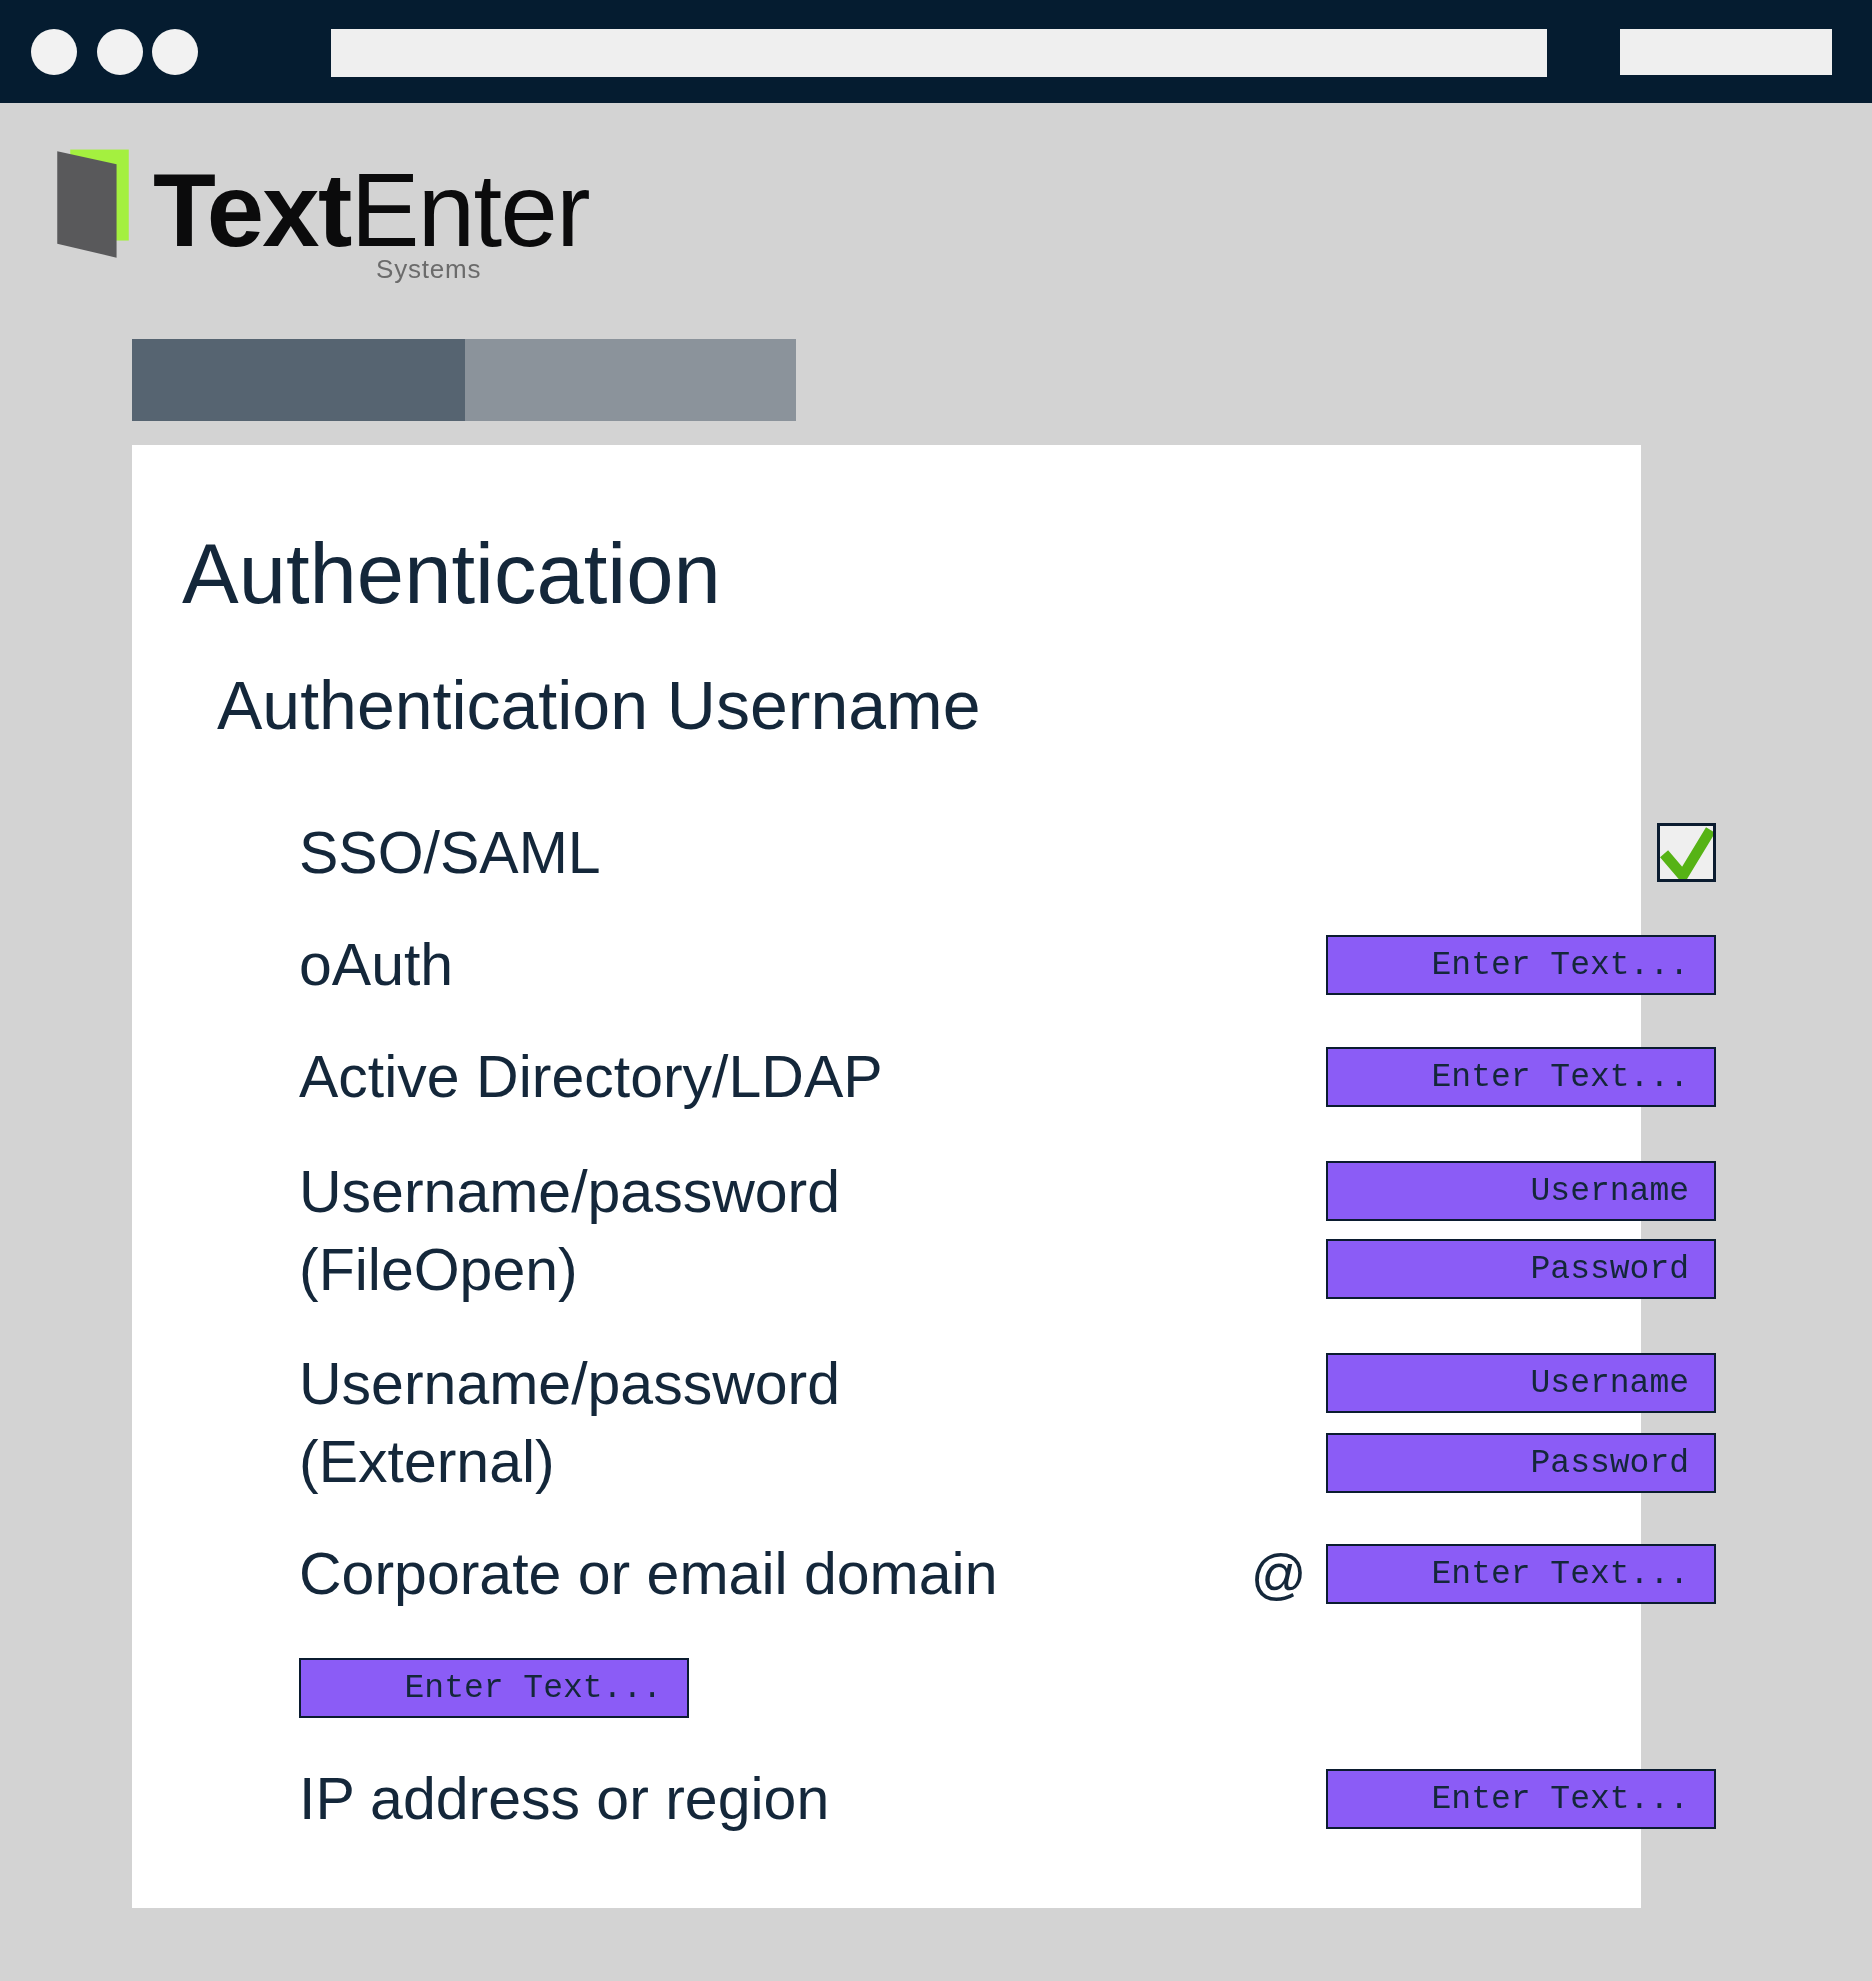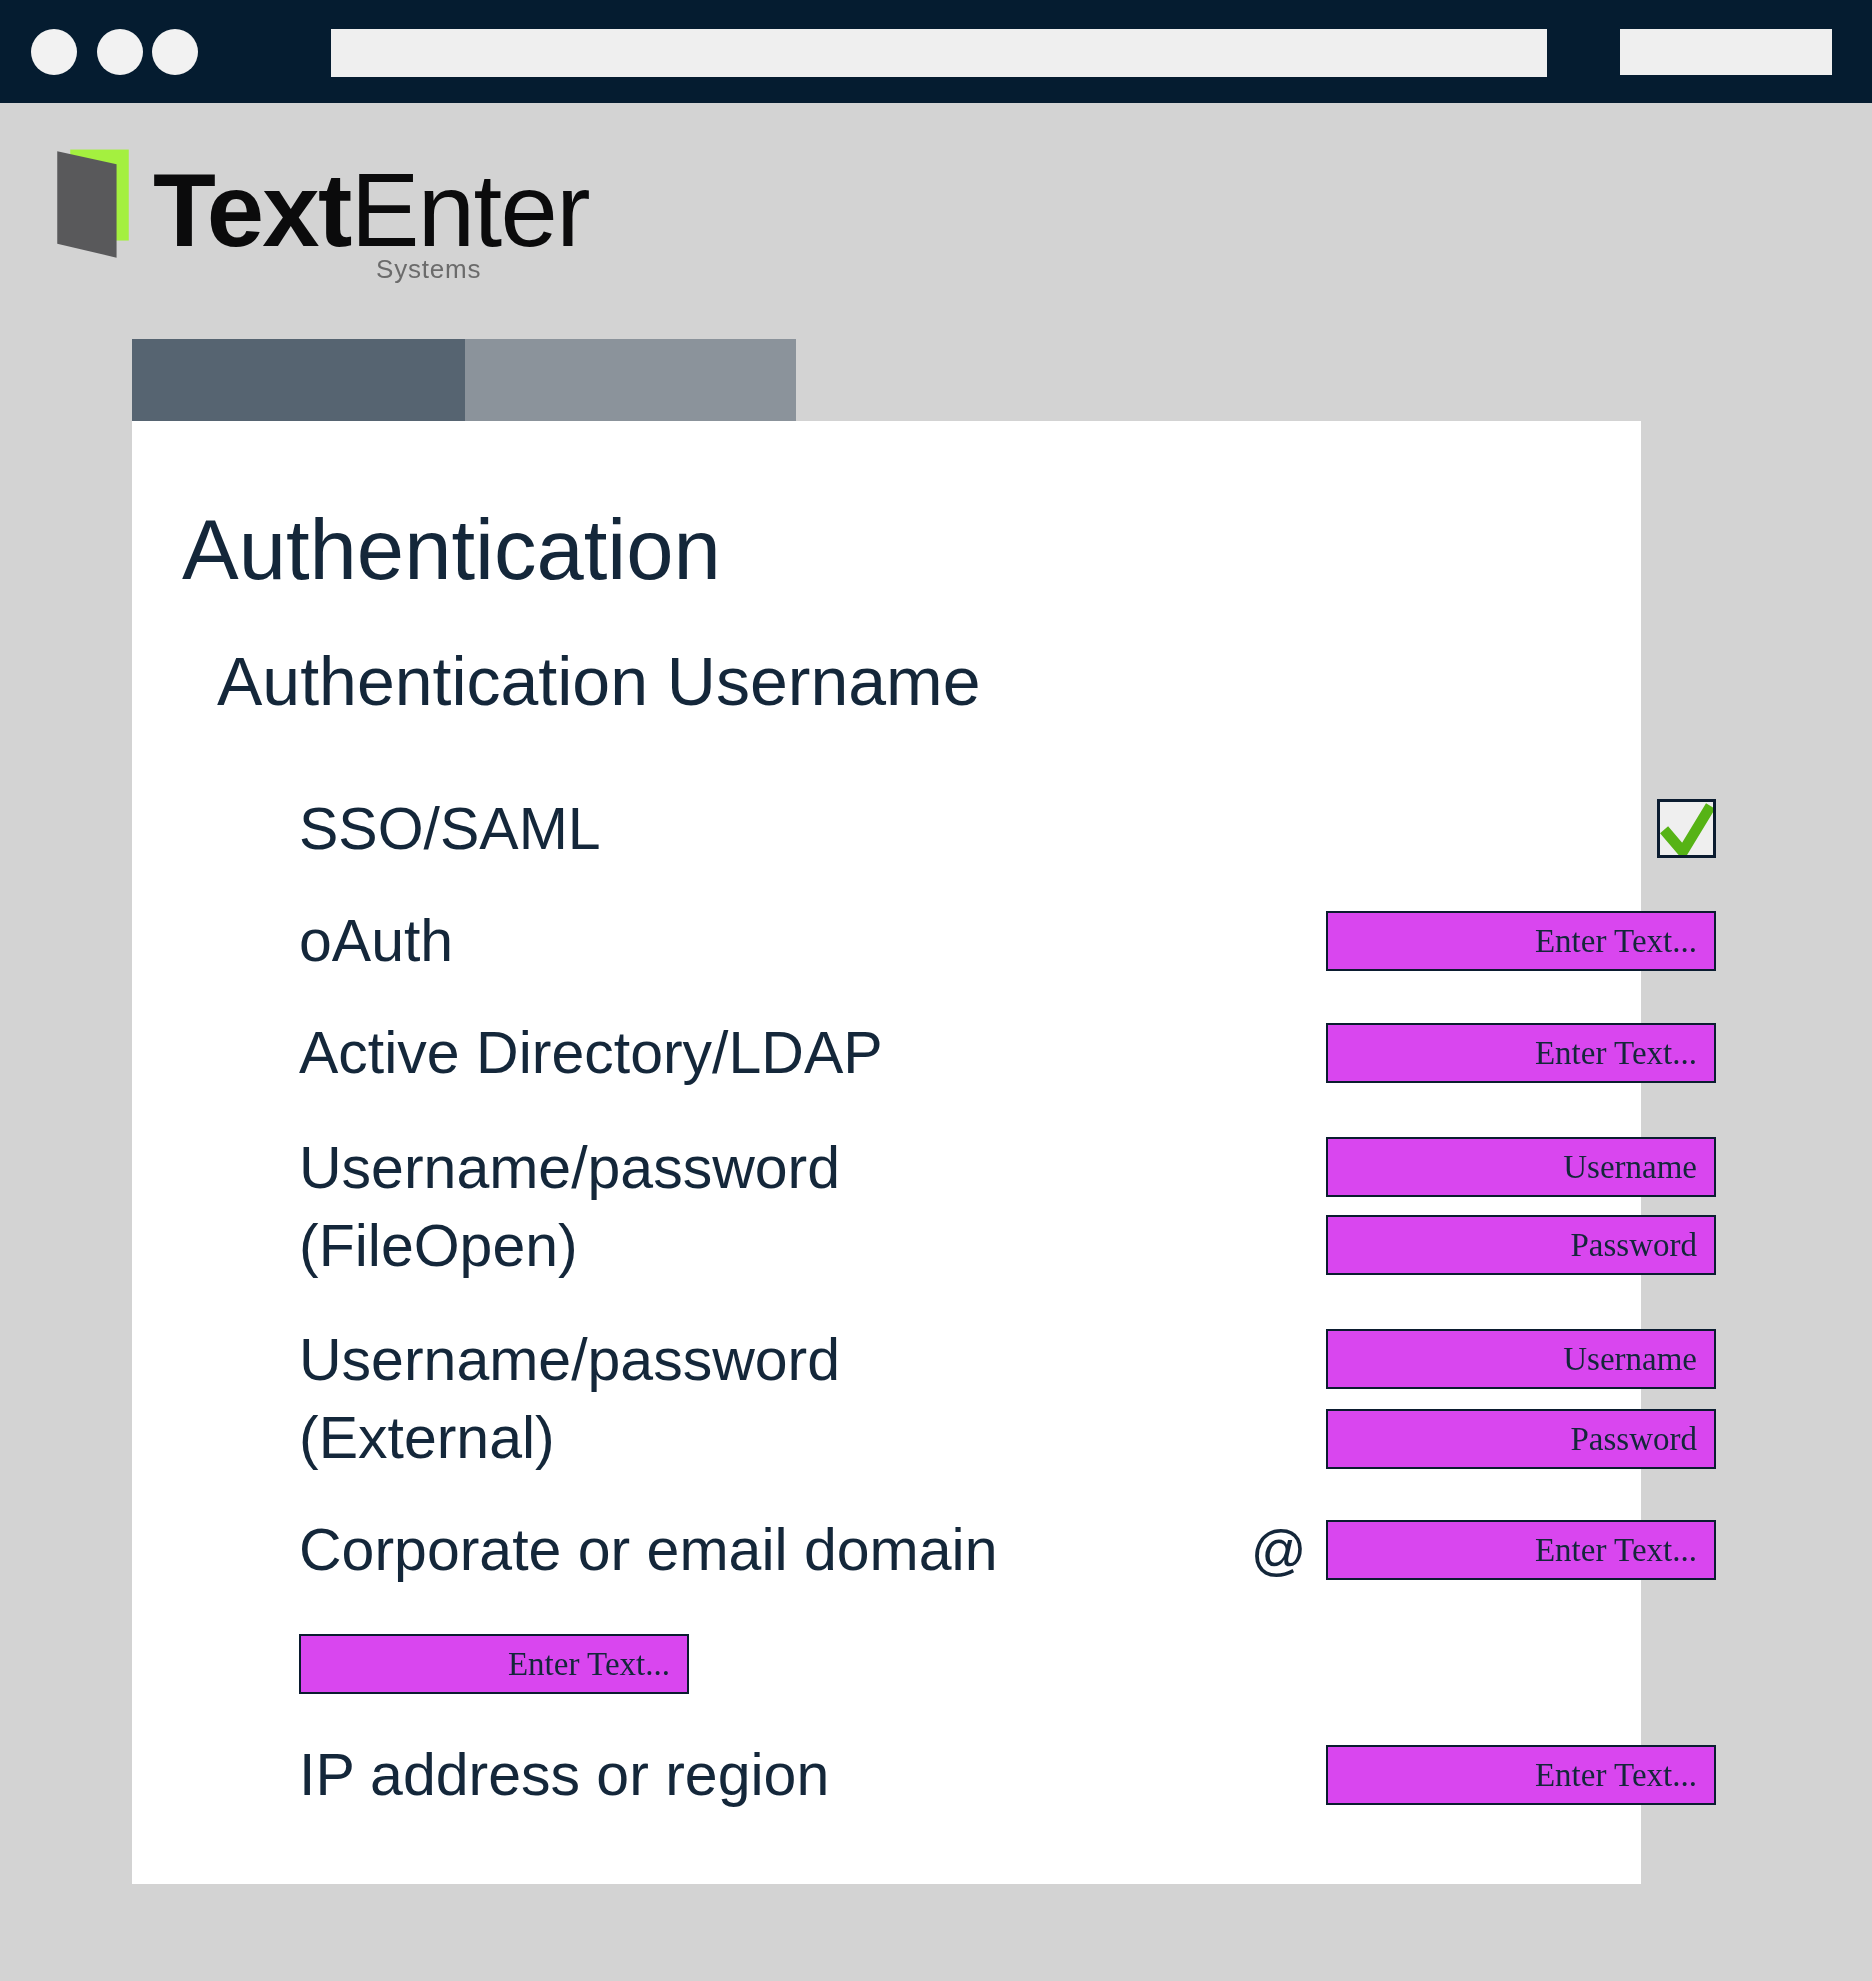--- a/index.html
+++ b/index.html
@@ -42,21 +42,21 @@
     position:absolute;left:376px;top:256px;width:204px;
     font-size:26px;line-height:1;letter-spacing:0.8px;color:#6B6B6B;
     text-align:left;
   }
   
   .tab{position:absolute;top:339px;height:82px;}
   .tab-active{left:132px;width:333px;background:#566471;}
   .tab-inactive{left:465px;width:331px;background:#8B939B;}
   
   .panel{
-    position:absolute;left:132px;top:421px;width:1509px;height:1463px;
+    position:absolute;left:132px;top:445px;width:1509px;height:1463px;
     background:#FFFFFF;
   }
   .h1{
     position:absolute;left:50px;top:86px;
     font-size:85px;line-height:1;color:#14273A;white-space:nowrap;
   }
   .h2{
     position:absolute;left:85px;top:226px;
     font-size:68px;line-height:1;color:#14273A;white-space:nowrap;
   }
@@ -67,24 +67,24 @@
   }
   .row .lbl{
     font-size:59px;line-height:78px;color:#14273A;white-space:nowrap;
   }
   .row.double{align-items:flex-start;}
   .row.double .lbl{margin-top:-8.1px;}
   .stack{display:flex;flex-direction:column;}
   .stack.gap22{gap:18px;} .stack.gap25{gap:20.4px;}
   .tinput{
     box-sizing:border-box;width:390px;height:60px;
-    background:#d946ef;border:2.4px solid #0B1C30;
-    font-family:Liberation Serif, serif;
+    background:#8b5cf6;border:2.4px solid #0B1C30;
+    font-family:Liberation Mono, monospace;
     font-size:33px;color:#14273A;text-align:right;
-    padding:0 17px;outline:none;
+    padding:0 25px;outline:none;
   }
   .tinput::placeholder{color:#14273A;opacity:1;}
   .checkbox{
     box-sizing:border-box;width:59px;height:59px;
     background:#EFEFEF;border:3.3px solid #0B1C30;
     position:relative;cursor:pointer;
   }
   .checkbox svg{position:absolute;left:0;top:0;}
   .withprefix{display:flex;align-items:center;gap:19.5px;}
   .at{font-size:55px;color:#14273A;line-height:1;}

